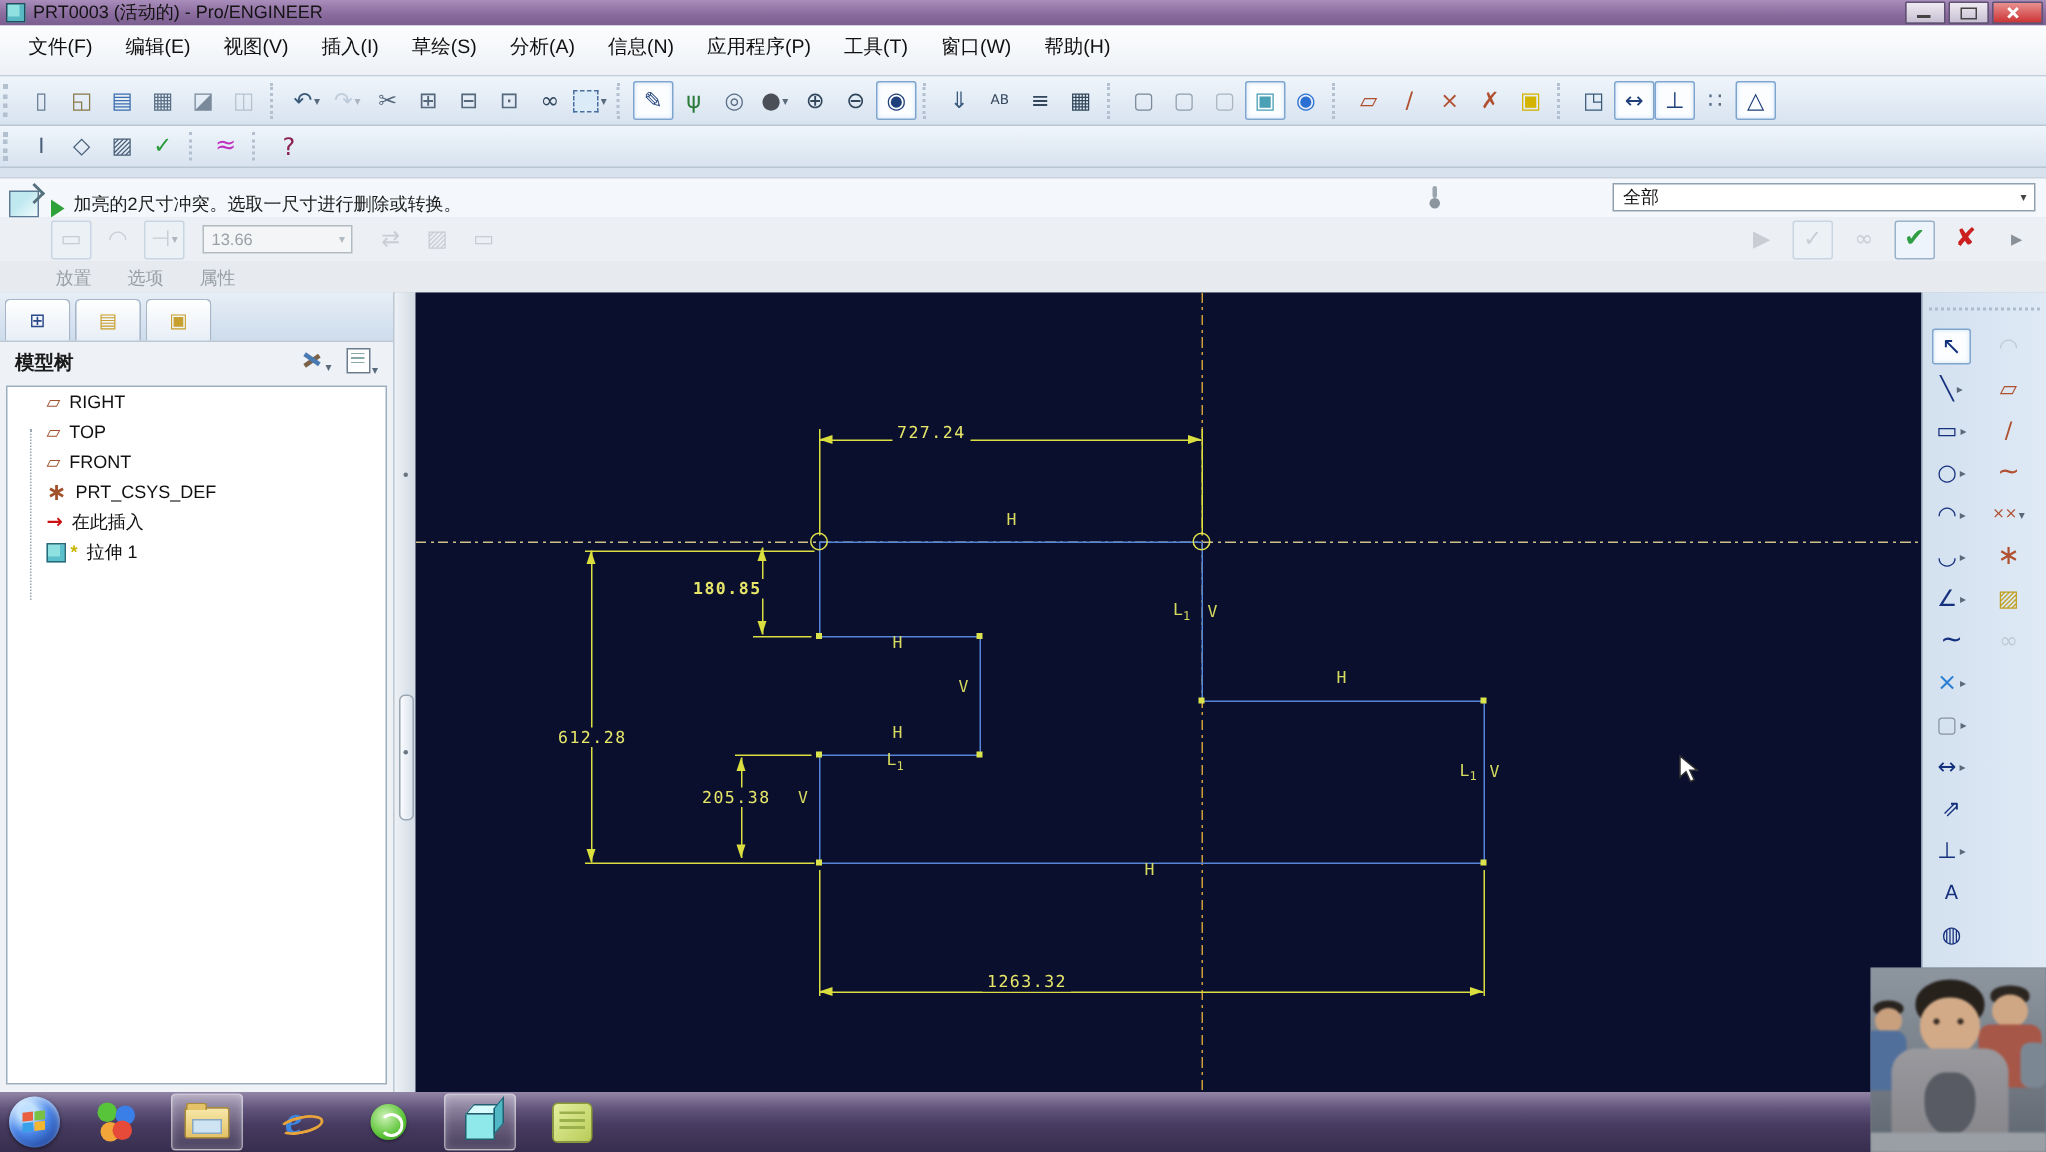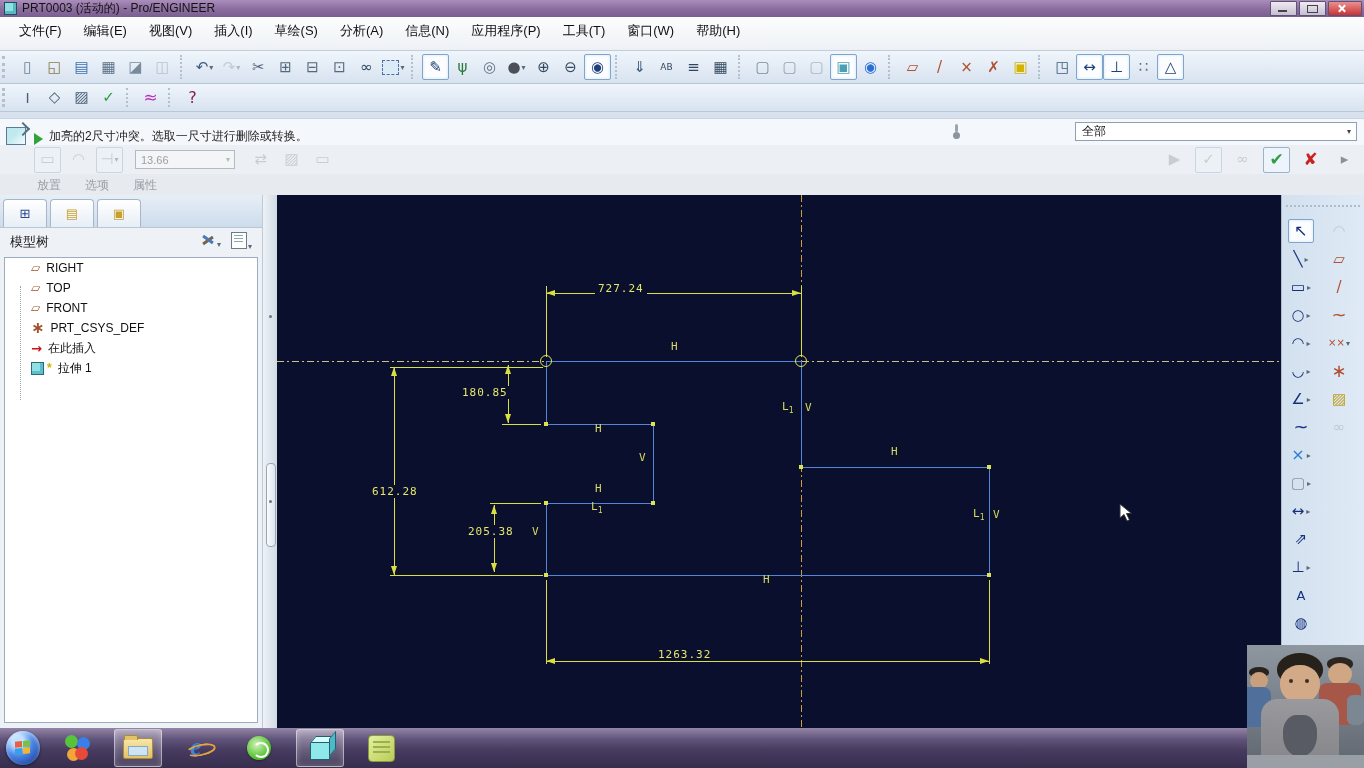--- a/index.html
+++ b/index.html
@@ -64,21 +64,21 @@
   .combo .crt{margin-left:auto;margin-right:4px;color:#b2bac2}
   .dash-right{position:absolute;right:6px;display:flex;align-items:center;gap:7px}
   .tabsrow{position:absolute;left:0;top:174px;width:100%;height:21px;background:#e7eaee;border-bottom:1px solid #b9c2cc}
   .dtab{position:absolute;top:3px;font-size:12px;color:#98a0a8}
   
   .lpanel{position:absolute;left:0;top:195px;width:262px;height:533px;background:#eef2f7;box-sizing:border-box}
   .ltabs{height:32px;background:linear-gradient(#e7eef6,#cddcec);display:flex;align-items:flex-end;padding-left:3px;border-bottom:1px solid #b9c6d4}
   .ltab{width:42px;height:27px;border:1px solid #a7b7c9;border-bottom:none;border-radius:4px 4px 0 0;
     background:linear-gradient(#ffffff,#e7eef6);margin-right:3px;display:flex;align-items:center;justify-content:center}
   .ltab .gl{font-size:13px}
-  .lheader{height:27px;display:flex;align-items:center;padding:0 10px;font-size:13px;font-weight:normal;color:#1a1a1a}
+  .lheader{height:27px;display:flex;align-items:center;padding:0 10px;font-size:13px;font-weight:bold;color:#1a1a1a}
   .lhicons{margin-left:auto;display:flex;align-items:center;gap:10px}
   .tool-ic{width:16px;height:14px;position:relative;display:inline-block}
   .tool-ic::before{content:"";position:absolute;left:2px;top:6px;width:12px;height:3px;background:#7a6248;transform:rotate(-35deg)}
   .tool-ic::after{content:"";position:absolute;left:2px;top:5px;width:12px;height:3px;background:#4a7ab2;transform:rotate(35deg)}
   .list-ic{width:14px;height:15px;border:1px solid #6a7b8c;background:#fff;position:relative;display:inline-block}
   .list-ic::after{content:"";position:absolute;left:2px;top:2px;width:9px;height:9px;
     background:repeating-linear-gradient(#8aa 0 1px,transparent 1px 3px)}
   .treebox{position:absolute;left:4px;right:4px;top:62px;bottom:5px;background:#fff;border:1px solid #9cadbd;overflow:hidden}
   .tconn{position:absolute;left:15px;top:28px;height:114px;border-left:1px dotted #9aa5ae}
   .titem{height:20px;display:flex;align-items:center;gap:6px;padding-left:8px;font-size:12px;color:#111;position:relative}
@@ -535,21 +535,21 @@
     <div class="arr arr-r" style="left: 515px; top: 95px;"></div>
     <div class="arr arr-l" style="left: 269px; top: 463px;"></div>
     <div class="arr arr-r" style="left: 703px; top: 463px;"></div>
     <div class="arr arr-u" style="left: 114px; top: 172px;"></div>
     <div class="arr arr-d" style="left: 114px; top: 371px;"></div>
     <div class="arr arr-u" style="left: 228px; top: 170px;"></div>
     <div class="arr arr-d" style="left: 228px; top: 219px;"></div>
     <div class="arr arr-u" style="left: 214px; top: 310px;"></div>
     <div class="arr arr-d" style="left: 214px; top: 368px;"></div>
     <div class="dimtxt" style="left: 318px; top: 87px; background: rgb(10, 15, 46); color: rgb(230, 230, 104);">727.24</div>
-    <div class="dimtxt" style="left: 182px; top: 191px; background: rgb(10, 15, 46); color: rgb(230, 230, 104);">180.85</div>
+    <div class="dimtxt" style="left: 182px; top: 191px; background: rgb(10, 15, 46); color: rgb(230, 230, 104); font-weight: bold;">180.85</div>
     <div class="dimtxt" style="left: 92px; top: 290px; background: rgb(10, 15, 46); color: rgb(230, 230, 104);">612.28</div>
     <div class="dimtxt" style="left: 188px; top: 330px; background: rgb(10, 15, 46); color: rgb(230, 230, 104);">205.38</div>
     <div class="dimtxt" style="left: 378px; top: 453px; background: rgb(10, 15, 46); color: rgb(230, 230, 104);">1263.32</div>
     <div class="cons" style="left: 394px; top: 146px;">H</div>
     <div class="cons" style="left: 318px; top: 228px;">H</div>
     <div class="cons" style="left: 362px; top: 257px;">V</div>
     <div class="cons" style="left: 318px; top: 288px;">H</div>
     <div class="cons" style="left: 314px; top: 306px;"><span>L</span><sub>1</sub></div>
     <div class="cons" style="left: 255px; top: 331px;">V</div>
     <div class="cons" style="left: 505px; top: 206px;"><span>L</span><sub>1</sub></div>

